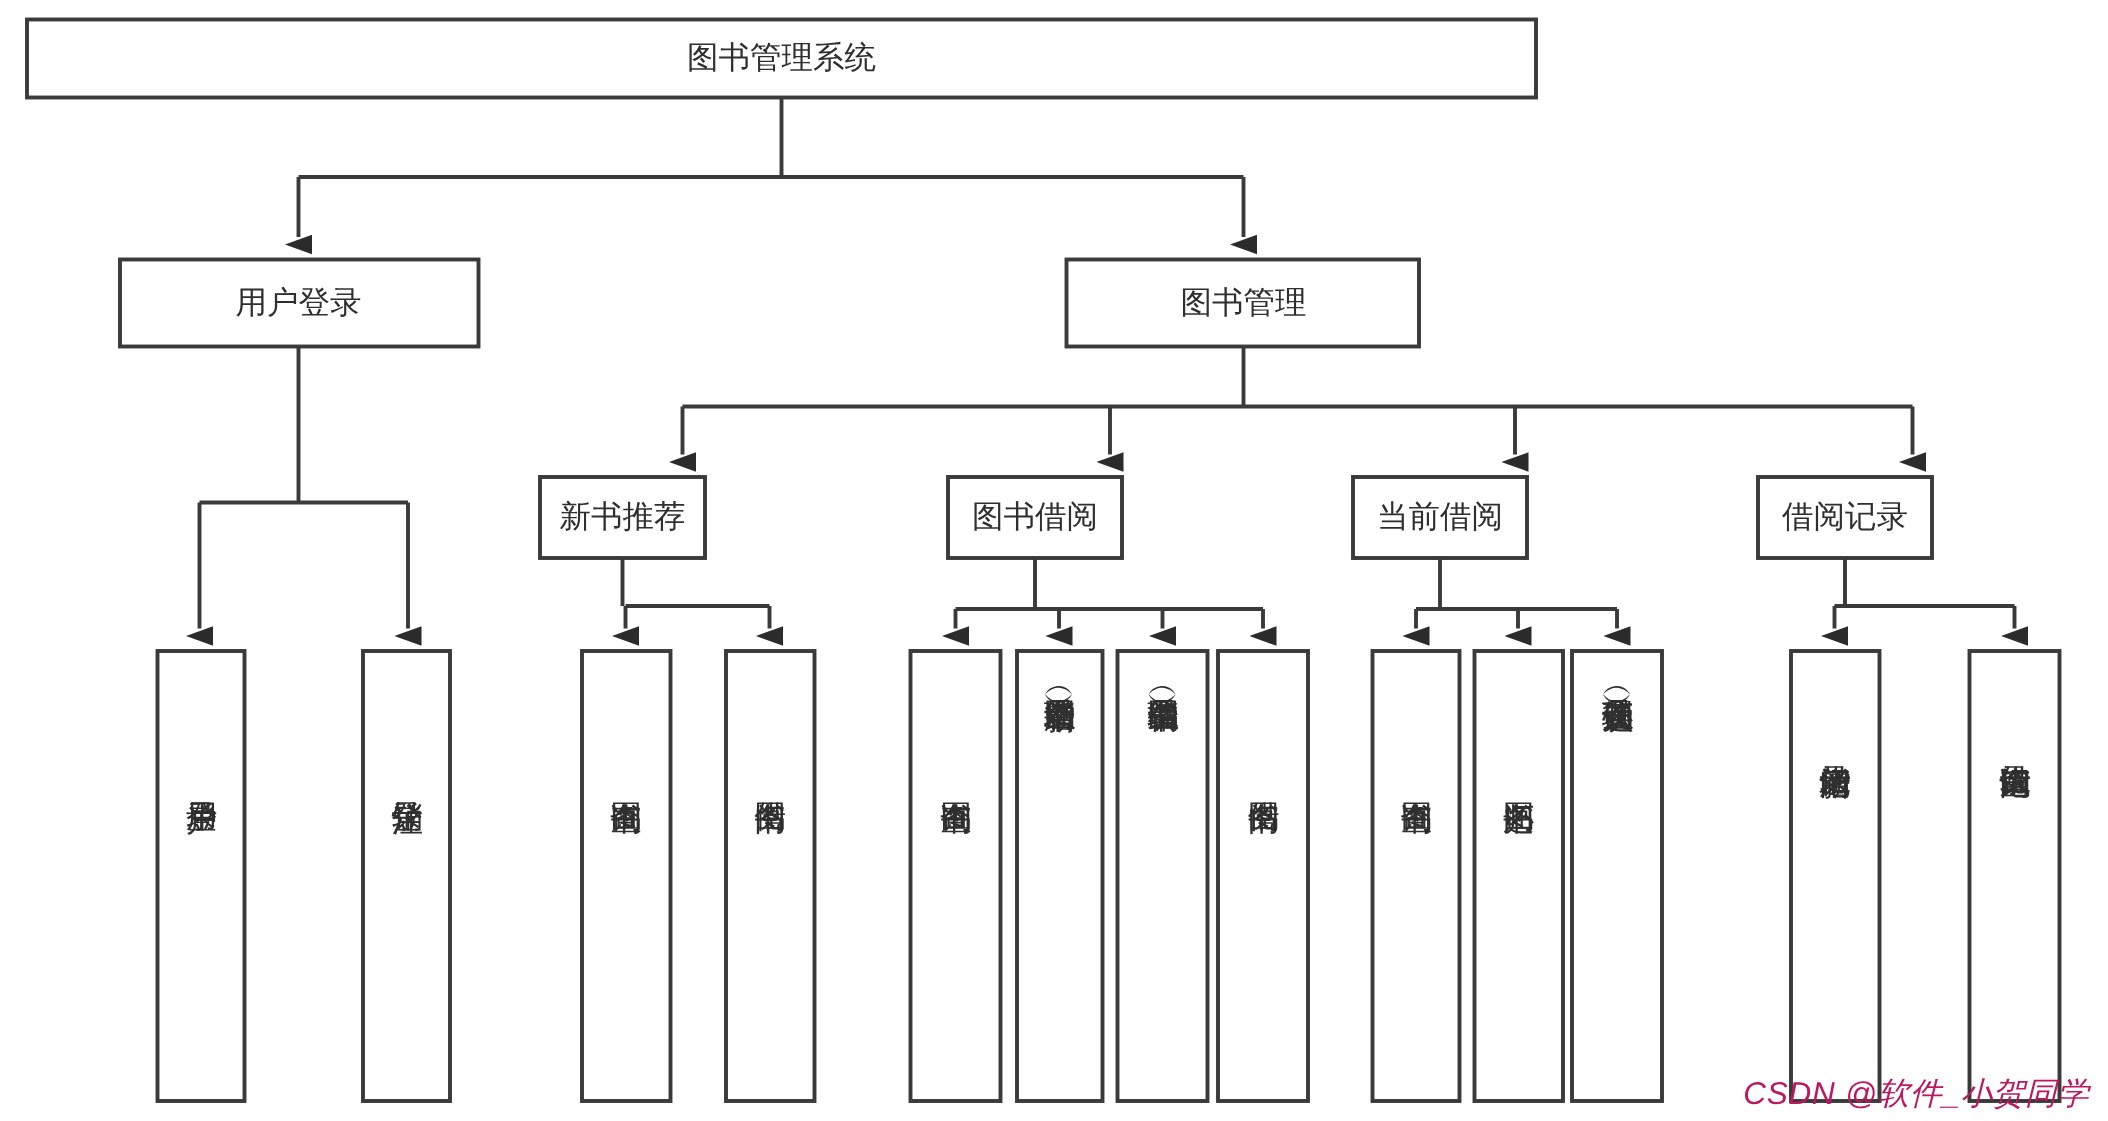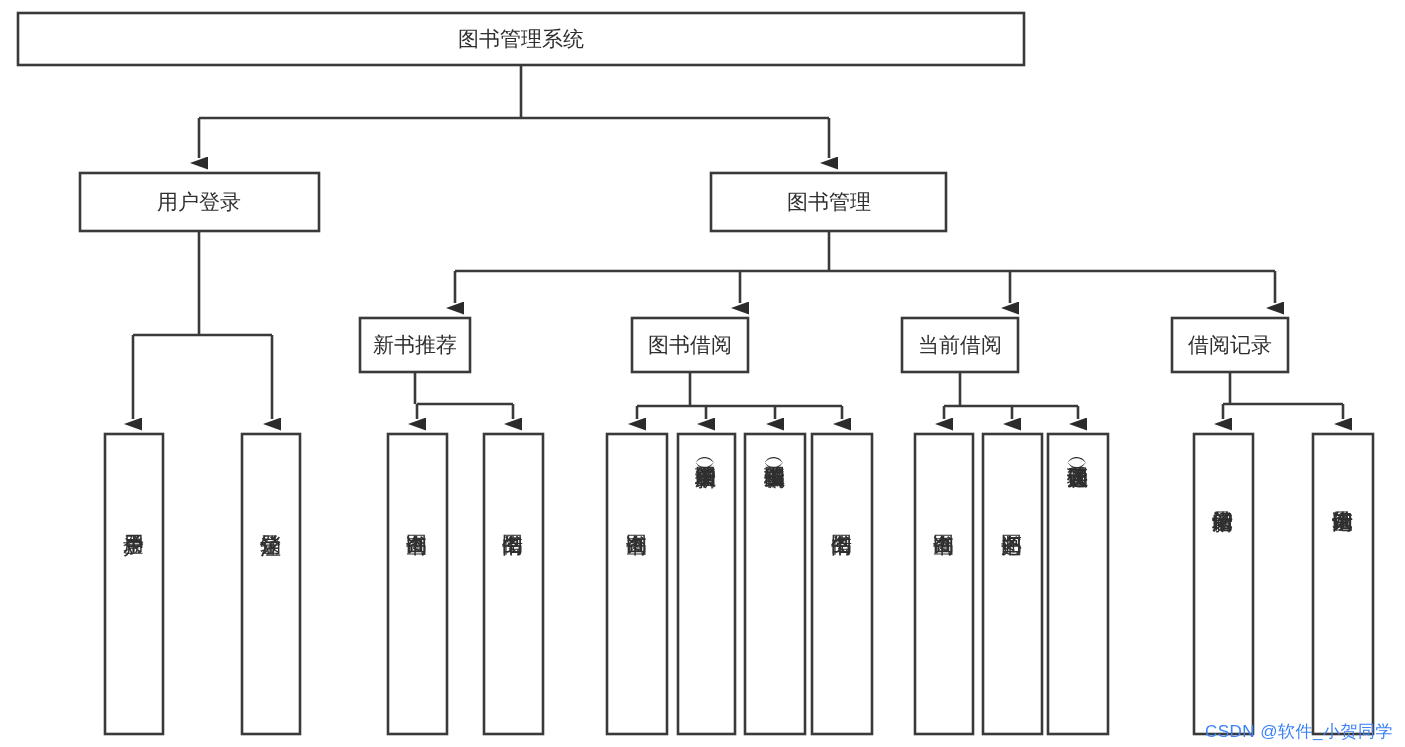--- a/index.html
+++ b/index.html
@@ -15,23 +15,23 @@
     fill:#2f2f2f;font-family:"Liberation Sans","DejaVu Sans",sans-serif;
     font-size:21px;text-anchor:middle;dominant-baseline:middle;
   }
   .lbl-v{
     fill:#2f2f2f;font-family:"Liberation Sans","DejaVu Sans",sans-serif;
     font-size:21px;text-anchor:middle;
     writing-mode:vertical-rl;glyph-orientation-vertical:0;
   }
   .watermark{
     position:absolute;right:12px;bottom:4px;
-    font-size:17px;color:#3b82f6;letter-spacing:.5px;
+    font-size:21px;color:#be185d;letter-spacing:.5px;
     font-family:"Liberation Sans","DejaVu Sans",sans-serif;
-    white-space:nowrap;user-select:none;
+    white-space:nowrap;user-select:none;font-style:italic;
   }
 </style>
 </head>
 <body>
 
 <svg id="diagram" viewBox="0 0 1405 747" xmlns="http://www.w3.org/2000/svg">
 
   <defs>
     <marker id="arrowhead" markerWidth="14" markerHeight="18" refX="1.5" refY="9" orient="auto" markerUnits="userSpaceOnUse">
       <path class="arrow" d="M0,0 L13,0 L6.5,18 Z"></path>

